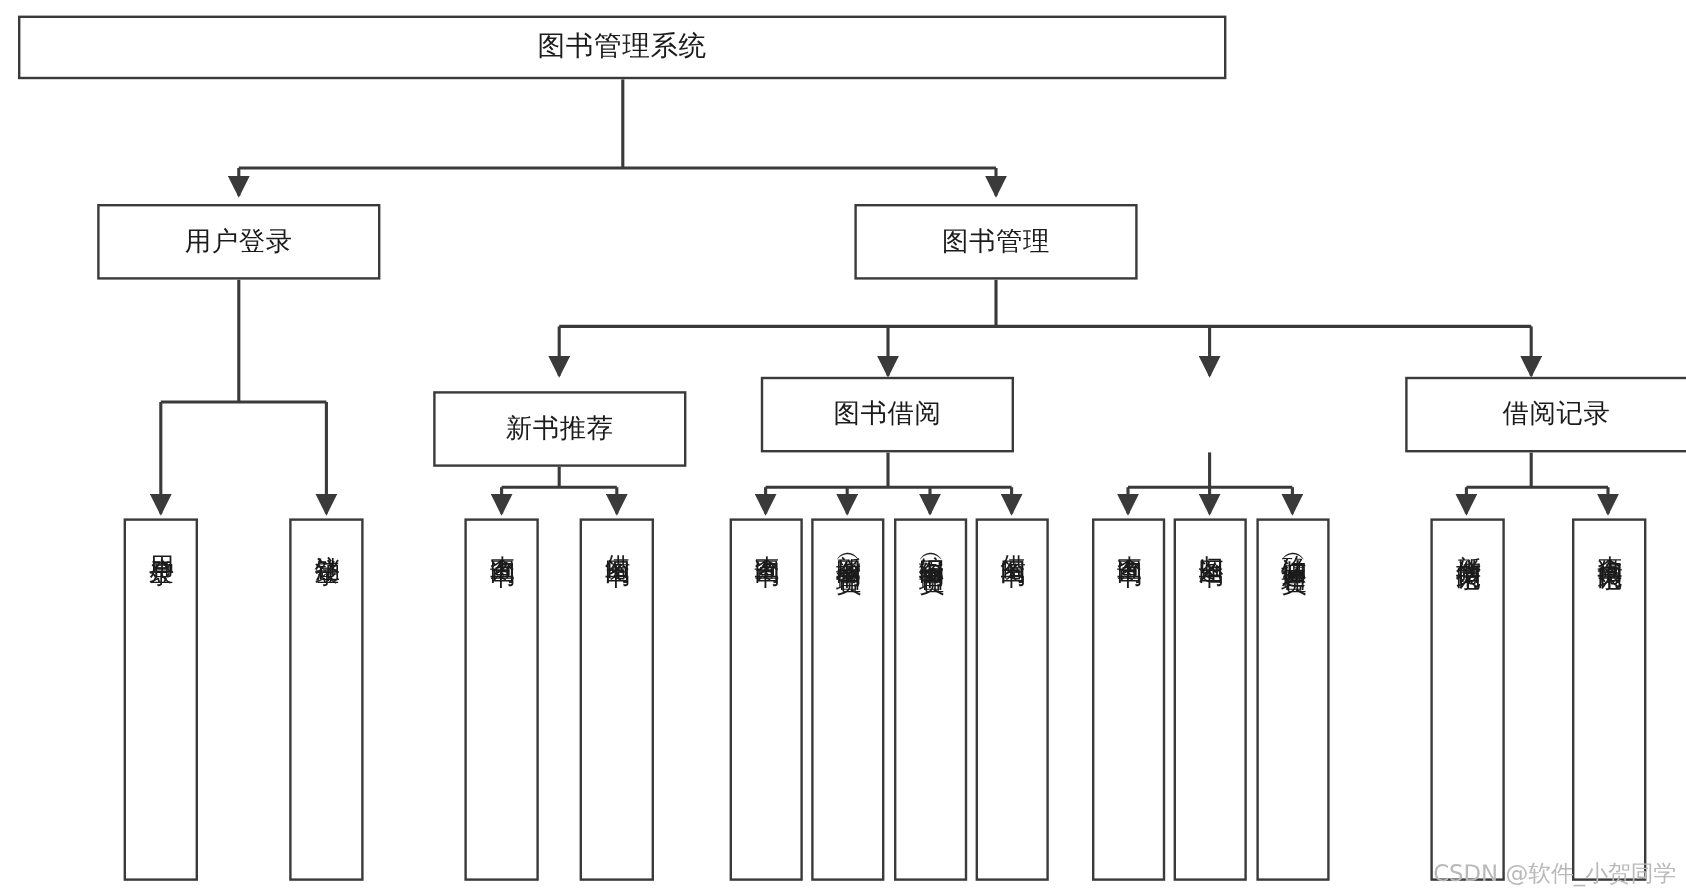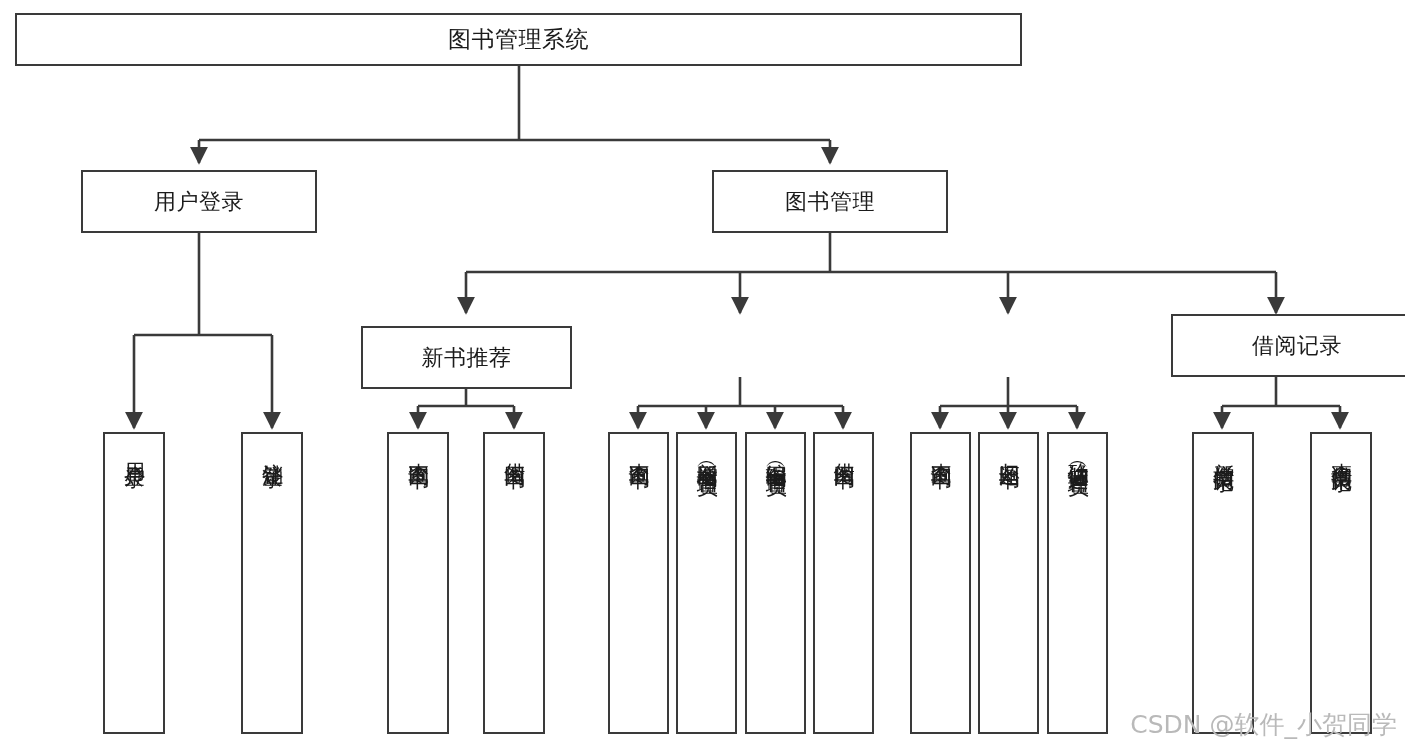--- a/index.html
+++ b/index.html
@@ -58,21 +58,21 @@
     top: 0;
     width: 1405px;
     height: 747px;
     pointer-events: none;
   }
   
   .watermark {
     position: absolute;
     right: 8px;
     bottom: 6px;
-    font-size: 25px;
+    font-size: 19px;
     color: #b9b9b9;
     font-family: "DejaVu Sans", "Liberation Sans", sans-serif;
     white-space: nowrap;
   }
 </style>
 </head>
 <body>
 
 <div id="canvas">
 
@@ -135,20 +135,23 @@
   <div class="node h" style="left:81px; top:170px; width:236px; height:63px;">
     <span class="label">用户登录</span>
   </div>
   <div class="node h" style="left:712px; top:170px; width:236px; height:63px;">
     <span class="label">图书管理</span>
   </div>
 
   <div class="node h" style="left:361px; top:314px; width:211px; height:63px;margin-top:12px;">
     <span class="label">新书推荐</span>
   </div>
+  <div class="node h" style="left:634px; top:314px; width:211px; height:63px;">
+    <span class="label">图书借阅</span>
+  </div>
   <div class="node h" style="left:1171px; top:314px; width:252px; height:63px;">
     <span class="label">借阅记录</span>
   </div>
 
   <div class="node v" style="left:103px; top:432px; width:62px; height:302px;">
     <span class="label">用户登录</span>
   </div>
   <div class="node v" style="left:241px; top:432px; width:62px; height:302px;">
     <span class="label">注销登录</span>
   </div>

